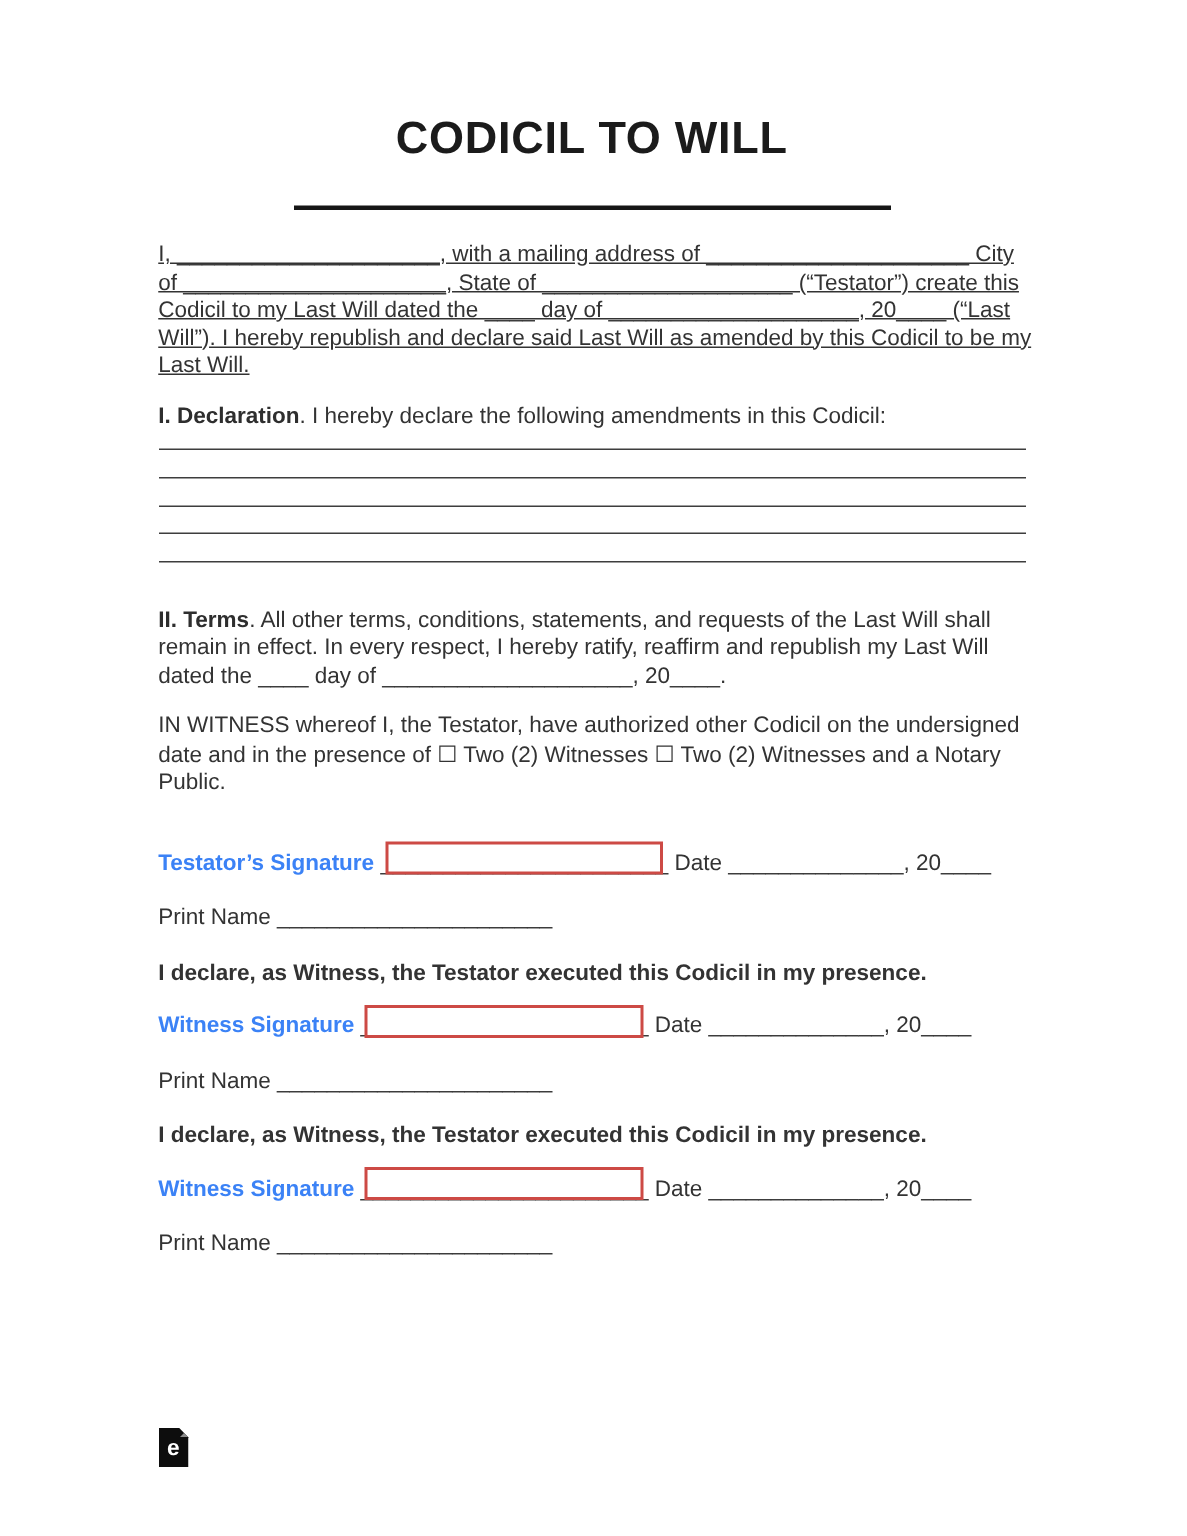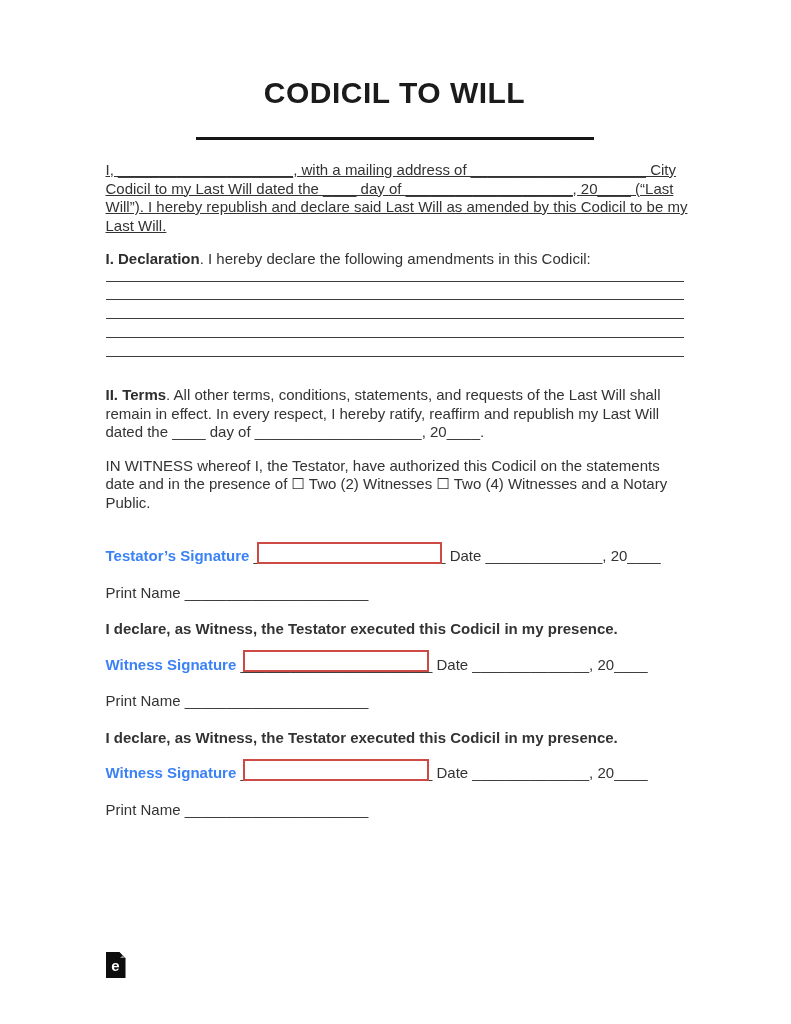--- a/index.html
+++ b/index.html
@@ -83,20 +83,21 @@
 <div class="page">
   <div class="content">
 
     <h1 class="title">
       <div>CODICIL TO WILL</div>
     </h1>
     <div class="title-underline"></div>
 
     <div class="para">
       <div class="line">I, _____________________, with a mailing address of _____________________ City</div>
+      <div class="line">of _____________________, State of ____________________ (“Testator”) create this</div>
       <div class="line">Codicil to my Last Will dated the ____ day of ____________________, 20____ (“Last</div>
       <div class="line">Will”). I hereby republish and declare said Last Will as amended by this Codicil to be my</div>
       <div class="line">Last Will.</div>
     </div>
 
     <div class="decl-heading">
       <div class="line"><strong>I. Declaration</strong><span>. I hereby declare the following amendments in this Codicil:</span></div>
     </div>
 
     <div class="blank-lines">
@@ -107,22 +108,22 @@
         <div class="blank-line"></div>
       </div>
 
     <div class="terms-para">
       <div class="line"><strong>II. Terms</strong><span>. All other terms, conditions, statements, and requests of the Last Will shall</span></div>
       <div class="line">remain in effect. In every respect, I hereby ratify, reaffirm and republish my Last Will</div>
       <div class="line">dated the ____ day of ____________________, 20____.</div>
     </div>
 
     <div class="witness-clause">
-      <div class="line">IN WITNESS whereof I, the Testator, have authorized this Codicil on the statements</div>
-      <div class="line"><span>date and in the presence of </span><span class="checkbox">☐</span><span> Two (2) Witnesses </span><span class="checkbox">☐</span><span> Two (4) Witnesses and a Notary</span></div>
+      <div class="line">IN WITNESS whereof I, the Testator, have authorized other Codicil on the undersigned</div>
+      <div class="line"><span>date and in the presence of </span><span class="checkbox">☐</span><span> Two (2) Witnesses </span><span class="checkbox">☐</span><span> Two (2) Witnesses and a Notary</span></div>
       <div class="line">Public.</div>
     </div>
 
     <div class="sig-row">
       <strong class="sig-label">Testator’s Signature</strong>
       <span class="sig-field"><span class="u">_______________________</span><span class="red-box"></span></span>
       <span>Date</span>
       <span class="u">______________</span><span>, 20</span><span class="u">____</span>
     </div>
 

